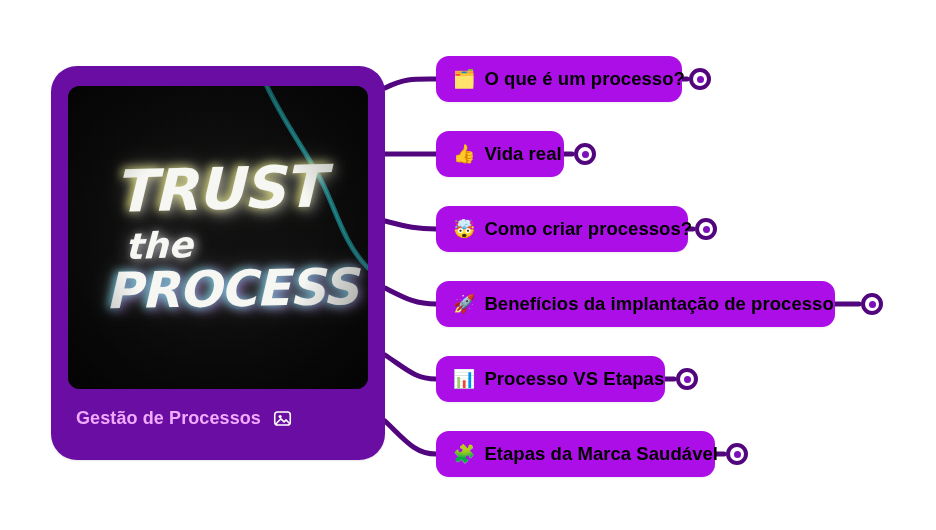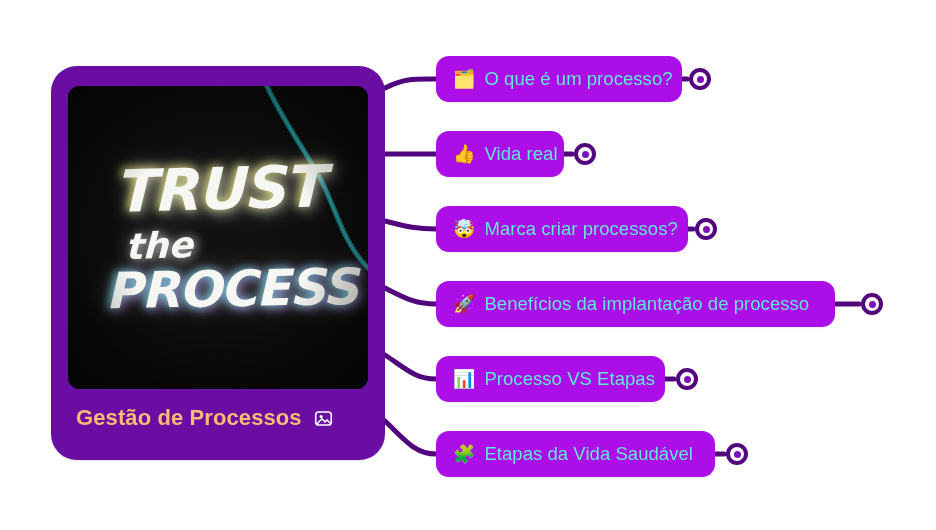--- a/index.html
+++ b/index.html
@@ -98,22 +98,22 @@
     background:radial-gradient(ellipse at 50% 50%, rgba(0,0,0,0) 45%, rgba(0,0,0,.55) 100%);
   }
 
   .root-label {
     position:absolute;
     left:25px; top:330px;
     width:292px; height:44px;
     display:flex; align-items:center; gap:12px;
   }
   .root-label-text {
-    color:#fdba74;
-    font-size:22px;
+    color:#f0abfc;
+    font-size:18px;
     font-weight:bold;
     letter-spacing:.1px;
     white-space:nowrap;
   }
   .img-icon {
     width:19px; height:19px;
     flex:0 0 auto;
     display:block;
   }
 
@@ -130,23 +130,23 @@
     z-index:3;
     box-shadow:0 1px 2px rgba(0,0,0,0.08);
   }
   .node-emoji {
     font-family:"DejaVu Sans", sans-serif;
     font-size:18px;
     line-height:1;
     flex:0 0 auto;
   }
   .node-text {
-    color:#5eead4;
+    color:#000000;
     font-size:18.5px;
-    font-weight:normal;
+    font-weight:bold;
     white-space:nowrap;
     letter-spacing:.05px;
   }
 
   
   .endpoint {
     position:absolute;
     width:22px; height:22px;
     border-radius:50%;
     background:#ffffff;
@@ -213,33 +213,33 @@
         <span class="node-text">O que é um processo?</span>
       </div>
       <div class="endpoint" style="left: 689px; top: 68px;"></div>
       <div class="node" style="left: 436px; top: 131px; width: 128px;">
         <span class="node-emoji">👍</span>
         <span class="node-text">Vida real</span>
       </div>
       <div class="endpoint" style="left: 574px; top: 143px;"></div>
       <div class="node" style="left: 436px; top: 206px; width: 252px;">
         <span class="node-emoji">🤯</span>
-        <span class="node-text">Marca criar processos?</span>
+        <span class="node-text">Como criar processos?</span>
       </div>
       <div class="endpoint" style="left: 695px; top: 218px;"></div>
       <div class="node" style="left: 436px; top: 281px; width: 399px;">
         <span class="node-emoji">🚀</span>
         <span class="node-text">Benefícios da implantação de processo</span>
       </div>
       <div class="endpoint" style="left: 861px; top: 293px;"></div>
       <div class="node" style="left: 436px; top: 356px; width: 229px;">
         <span class="node-emoji">📊</span>
         <span class="node-text">Processo VS Etapas</span>
       </div>
       <div class="endpoint" style="left: 676px; top: 368px;"></div>
       <div class="node" style="left: 436px; top: 431px; width: 279px;">
         <span class="node-emoji">🧩</span>
-        <span class="node-text">Etapas da Vida Saudável</span>
+        <span class="node-text">Etapas da Marca Saudável</span>
       </div>
       <div class="endpoint" style="left: 726px; top: 443px;"></div>
     </div>
 
 </div>
 
 </body></html>

